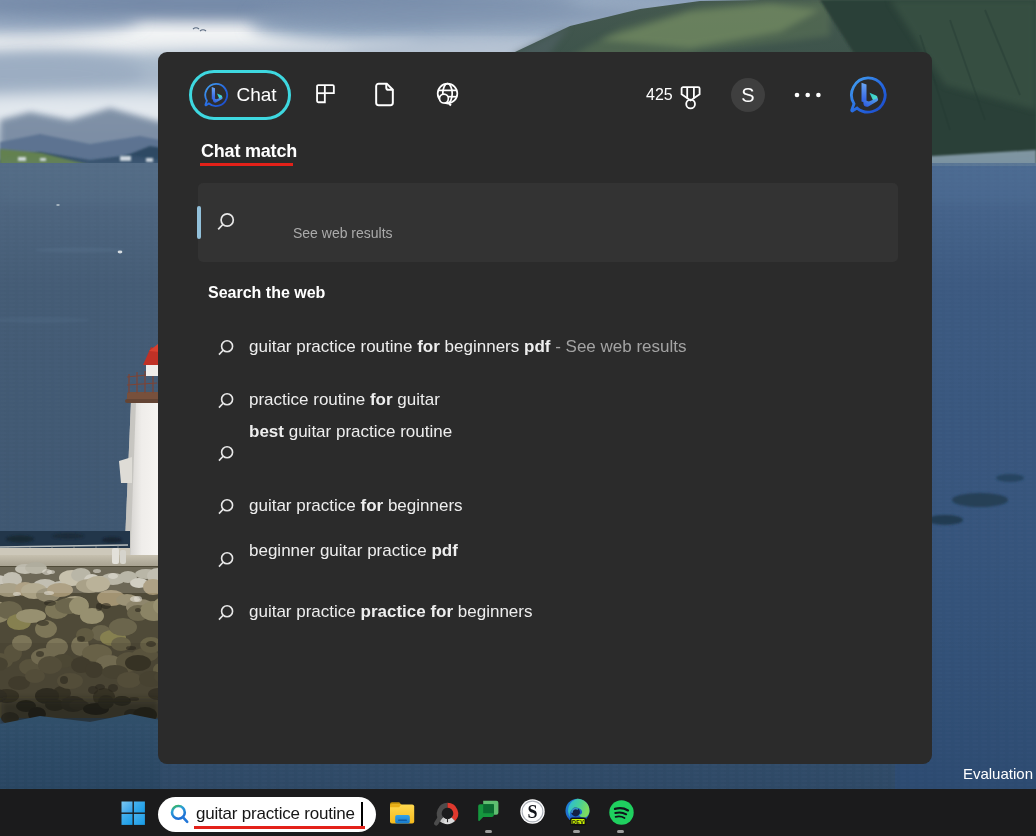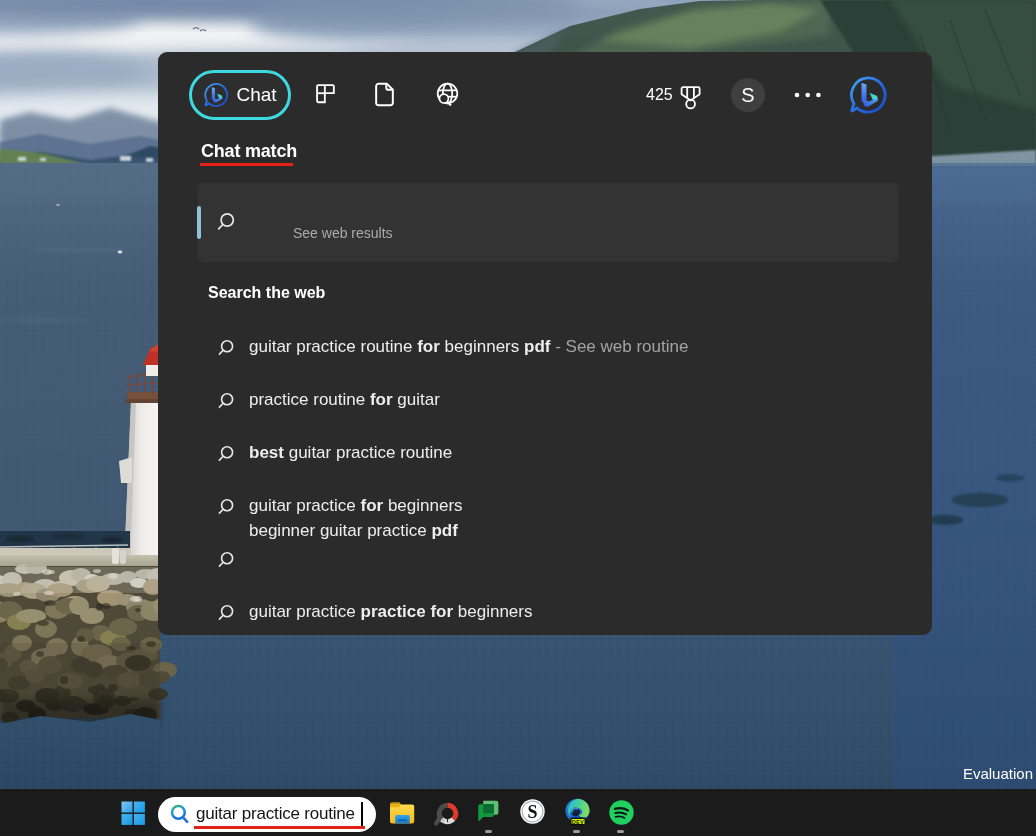--- a/index.html
+++ b/index.html
@@ -1,20 +1,20 @@
 <!DOCTYPE html>
 <html><head>
 <meta charset="utf-8">
 <style>
   * { margin:0; padding:0; box-sizing:border-box; }
   html,body { width:1036px; height:836px; overflow:hidden; background:#222; }
   body { font-family:"Liberation Sans", sans-serif; position:relative; }
   #wall { position:absolute; left:0; top:0; width:1036px; height:836px; }
   #panel {
-    position:absolute; left:158px; top:52px; width:774px; height:583px;
+    position:absolute; left:158px; top:52px; width:774px; height:712px;
     background:#2b2b2b; border-radius:9px;
   }
   
   .chatpill {
     position:absolute; left:31px; top:18px; width:102px; height:50px;
     border:3px solid #3ed8e0; border-radius:25px; background:#2e2e2e;
     display:flex; align-items:center; justify-content:center; gap:7px;
   }
   .chatpill span { color:#fff; font-size:19px; }
   .tabicon { position:absolute; top:30px; }
@@ -392,41 +392,41 @@
   <svg class="mag" style="left:58px; top:160px;" width="20" height="20" viewBox="0 0 20 20" fill="none" stroke="#e8e8e8" stroke-width="1.7">
     <circle cx="11.2" cy="8" r="6.1"></circle>
     <line x1="6.8" y1="12.5" x2="2.2" y2="17.3"></line>
   </svg>
   <div class="cardsub">See web results</div>
   <div class="stw">Search the web</div>
   <svg class="mag magr" style="top:285px;" width="18" height="18" viewBox="0 0 20 20" fill="none" stroke="#e8e8e8" stroke-width="1.8">
     <circle cx="11.2" cy="8" r="6.1"></circle>
       <line x1="6.8" y1="12.5" x2="2.2" y2="17.3"></line>
   </svg>
-  <div class="row" style="top:285px;">guitar practice routine <b>for</b> beginners <b>pdf</b><span class="gray"> - See web routine</span></div>
+  <div class="row" style="top:285px;">guitar practice routine <b>for</b> beginners <b>pdf</b><span class="gray"> - See web results</span></div>
   <svg class="mag magr" style="top:338px;" width="18" height="18" viewBox="0 0 20 20" fill="none" stroke="#e8e8e8" stroke-width="1.8">
     <circle cx="11.2" cy="8" r="6.1"></circle>
       <line x1="6.8" y1="12.5" x2="2.2" y2="17.3"></line>
   </svg>
   <div class="row" style="top:338px;">practice routine <b>for</b> guitar</div>
   <svg class="mag magr" style="top:391px;" width="18" height="18" viewBox="0 0 20 20" fill="none" stroke="#e8e8e8" stroke-width="1.8">
     <circle cx="11.2" cy="8" r="6.1"></circle>
       <line x1="6.8" y1="12.5" x2="2.2" y2="17.3"></line>
   </svg>
-  <div class="row" style="top:391px;"><b>best</b> guitar practice routine</div>
+  <div class="row" style="top:370px;"><b>best</b> guitar practice routine</div>
   <svg class="mag magr" style="top:444px;" width="18" height="18" viewBox="0 0 20 20" fill="none" stroke="#e8e8e8" stroke-width="1.8">
     <circle cx="11.2" cy="8" r="6.1"></circle>
       <line x1="6.8" y1="12.5" x2="2.2" y2="17.3"></line>
   </svg>
   <div class="row" style="top:444px;">guitar practice <b>for</b> beginners</div>
   <svg class="mag magr" style="top:497px;" width="18" height="18" viewBox="0 0 20 20" fill="none" stroke="#e8e8e8" stroke-width="1.8">
     <circle cx="11.2" cy="8" r="6.1"></circle>
       <line x1="6.8" y1="12.5" x2="2.2" y2="17.3"></line>
   </svg>
-  <div class="row" style="top:469px;">beginner guitar practice <b>pdf</b></div>
+  <div class="row" style="top:489px;">beginner guitar practice <b>pdf</b></div>
   <svg class="mag magr" style="top:550px;" width="18" height="18" viewBox="0 0 20 20" fill="none" stroke="#e8e8e8" stroke-width="1.8">
     <circle cx="11.2" cy="8" r="6.1"></circle>
       <line x1="6.8" y1="12.5" x2="2.2" y2="17.3"></line>
   </svg>
   <div class="row" style="top:550px;">guitar practice <b>practice for</b> beginners</div>
 </div>
 <div id="evaluation">Evaluation</div>
 <div id="taskbar">
   <svg class="tbicon" style="left:121px; top:12px;" width="24" height="24" viewBox="0 0 24 24">
     <defs>

